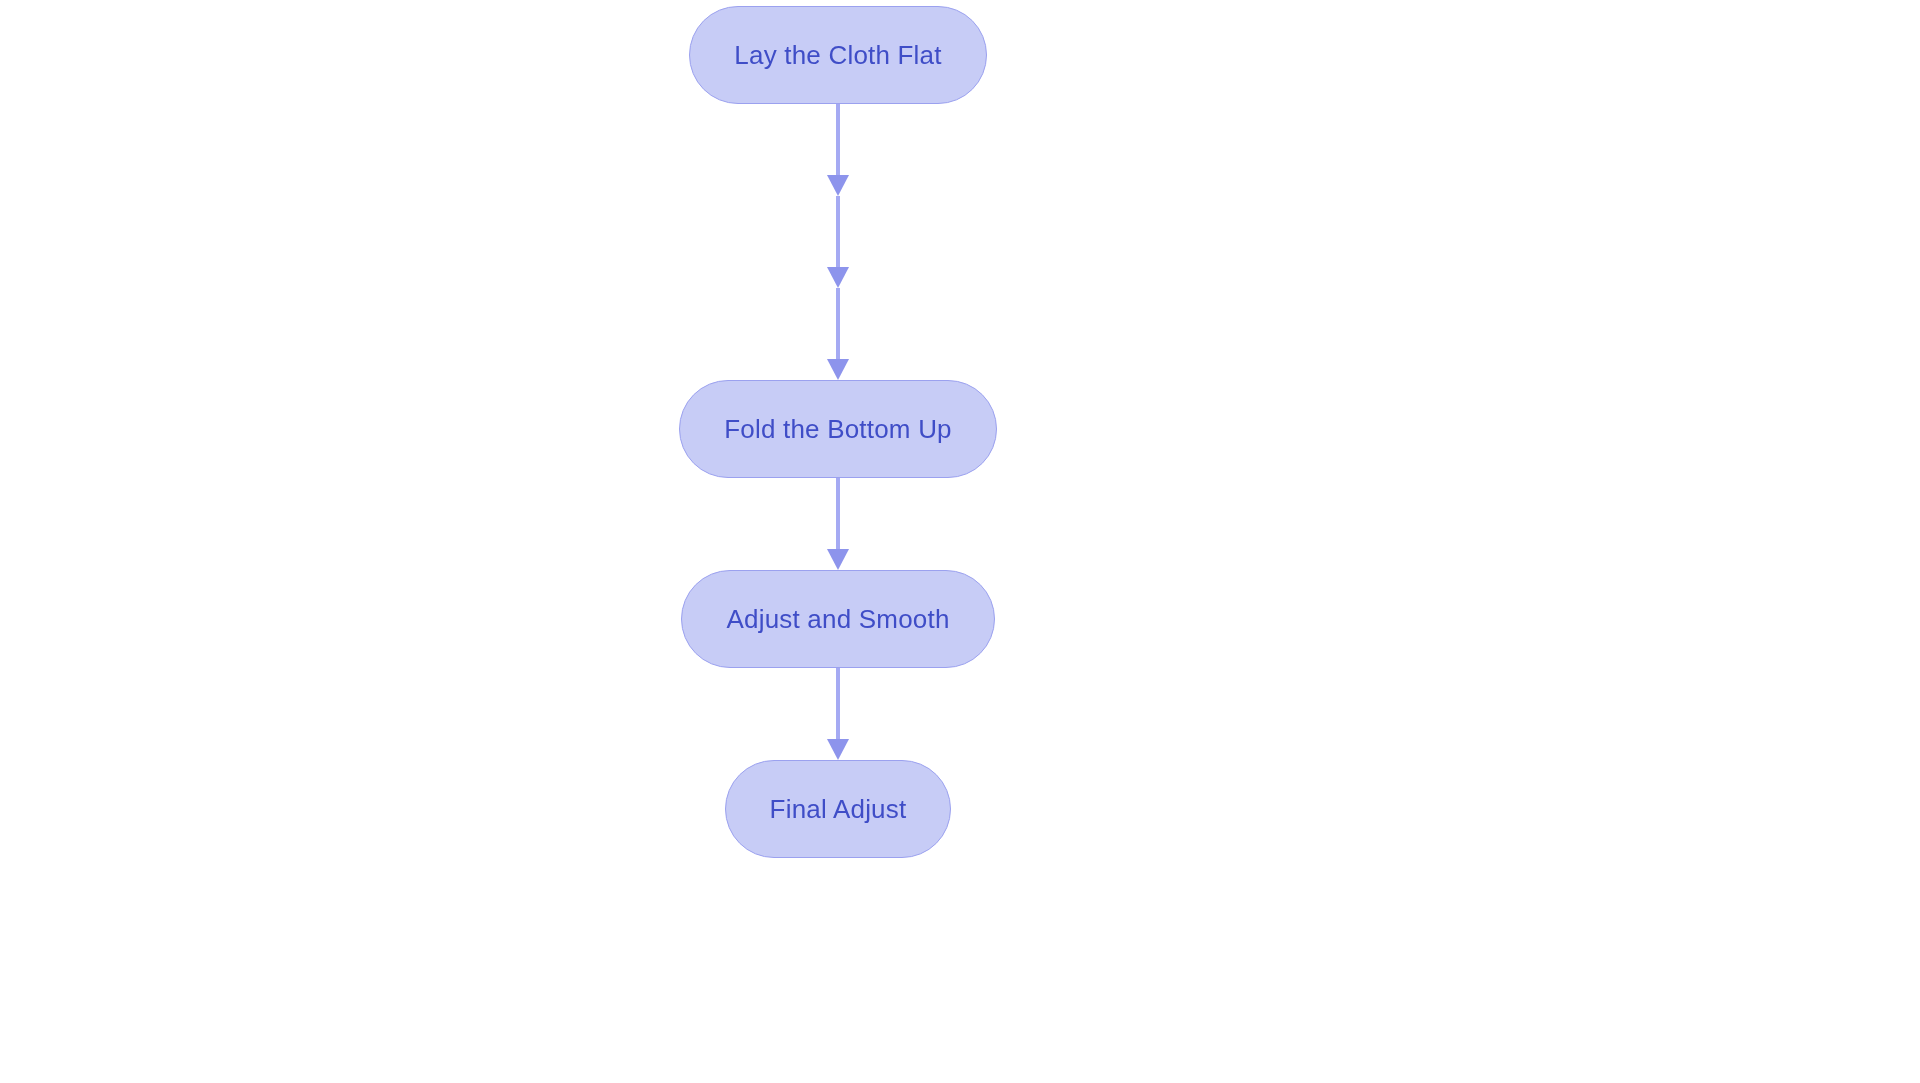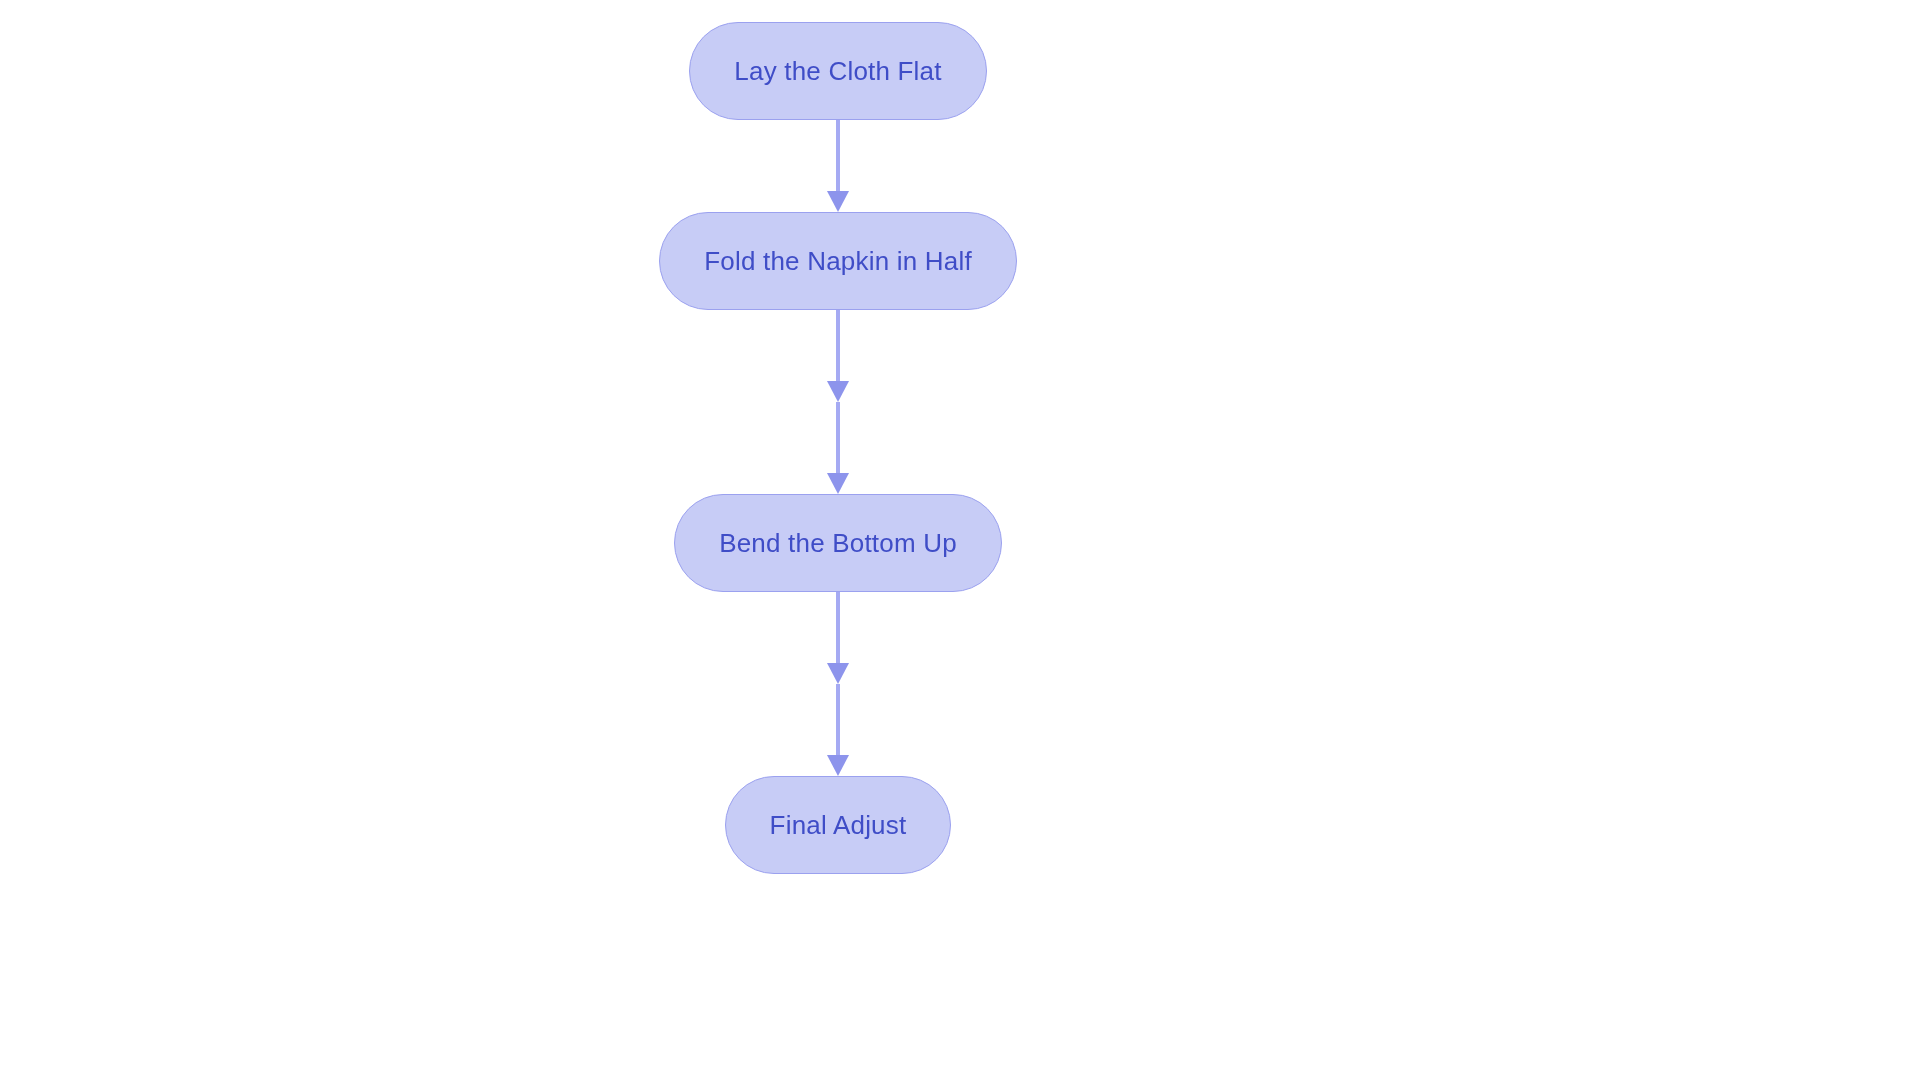--- a/index.html
+++ b/index.html
@@ -11,21 +11,21 @@
     font-family: "Liberation Sans", "DejaVu Sans", sans-serif;
     overflow: hidden;
   }
   .canvas {
     position: relative;
     width: 1676px;
     height: 1083px;
     display: flex;
     flex-direction: column;
     align-items: center;
-    padding-top: 22px;
+    padding-top: 6px;
     box-sizing: border-box;
   }
   .node {
     flex: 0 0 auto;
     height: 98px;
     border-radius: 49px;
     background: var(--node-fill, #c7ccf6);
     border: 1.5px solid var(--node-border, #9ba1ef);
     color: var(--node-text, #3f4dc7);
     display: flex;
@@ -65,44 +65,44 @@
 
   <div class="node">
     <span>Lay the Cloth Flat</span>
   </div>
 
   <div class="edge">
     <div class="edge-line"></div>
     <div class="edge-head"></div>
   </div>
 
-  <div class="node">
-    <span>Fold the Napkin in Half</span>
-  </div>
 
   <div class="edge">
     <div class="edge-line"></div>
     <div class="edge-head"></div>
   </div>
 
 
   <div class="edge">
     <div class="edge-line"></div>
     <div class="edge-head"></div>
   </div>
 
   <div class="node">
-    <span>Bend the Bottom Up</span>
+    <span>Fold the Bottom Up</span>
   </div>
 
   <div class="edge">
     <div class="edge-line"></div>
     <div class="edge-head"></div>
   </div>
 
+  <div class="node">
+    <span>Adjust and Smooth</span>
+  </div>
 
   <div class="edge">
     <div class="edge-line"></div>
     <div class="edge-head"></div>
   </div>
 
   <div class="node">
     <span>Final Adjust</span>
   </div>
 

